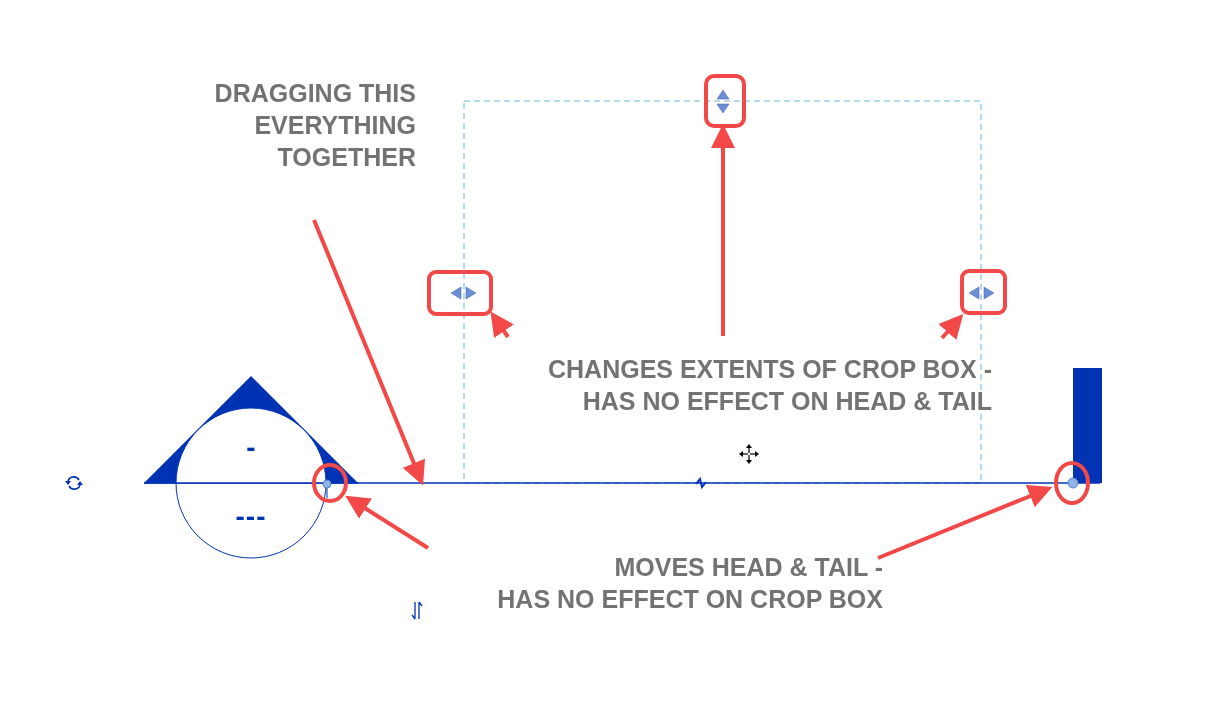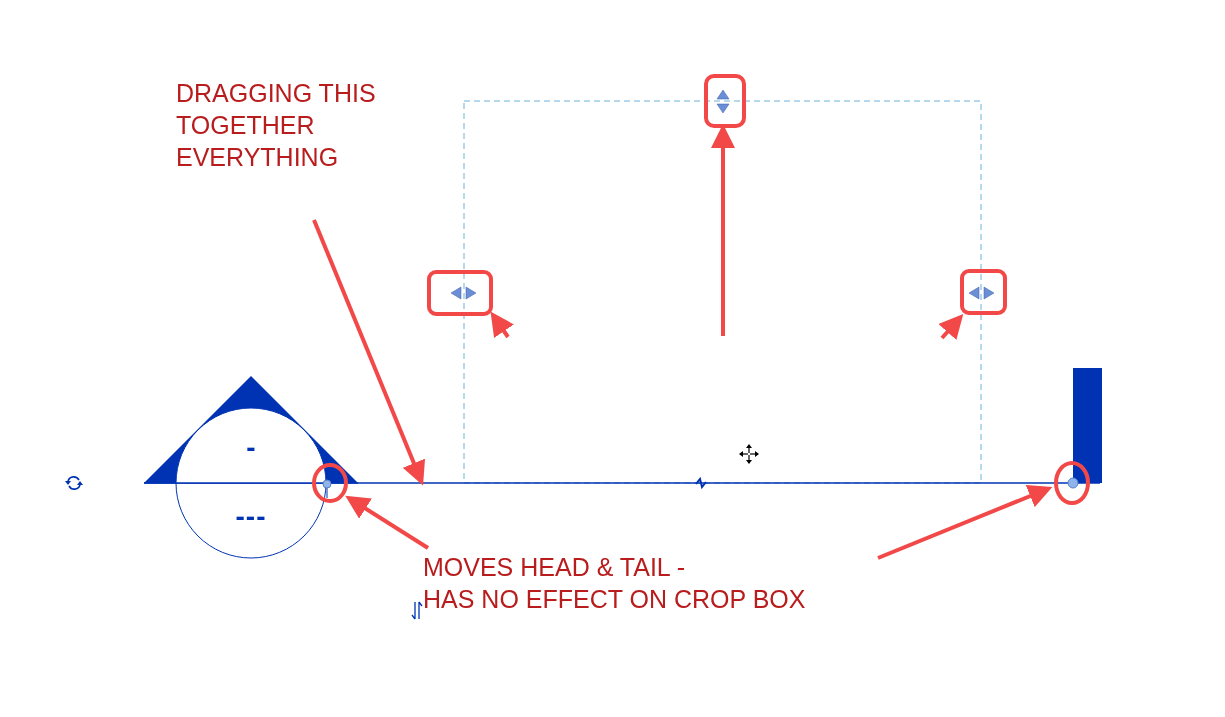--- a/index.html
+++ b/index.html
@@ -1,20 +1,20 @@
 <!DOCTYPE html>
 <html><head>
 <meta charset="utf-8">
 <style>
   html, body { margin:0; padding:0; background:#ffffff; }
   body { width:1225px; height:717px; position:relative; overflow:hidden;
          font-family:"Liberation Sans", sans-serif; }
   svg.canvas { position:absolute; left:0; top:0; }
-  .label { position:absolute; color:#b91c1c; font-weight:normal; font-size:25px;
-           line-height:32px; text-align:left; white-space:nowrap; }
+  .label { position:absolute; color:#737373; font-weight:bold; font-size:25px;
+           line-height:32px; text-align:right; white-space:nowrap; }
   .label span { display:block; }
 </style>
 </head>
 <body>
 
 <svg class="canvas" width="1225" height="717" viewBox="0 0 1225 717" xmlns="http://www.w3.org/2000/svg">
   <defs>
     <marker id="arrowhead" markerWidth="6" markerHeight="6" refX="4" refY="3" orient="auto" markerUnits="strokeWidth">
       <path d="M0,0 L6,3 L0,6 Z" fill="#f24848"></path>
     </marker>
@@ -90,23 +90,25 @@
     <line x1="428" y1="548" x2="352" y2="500" marker-end="url(#arrowhead)"></line>
     <line x1="878" y1="558" x2="1045" y2="490" marker-end="url(#arrowhead)"></line>
   </g>
 </svg>
 
 <div style="position:absolute; left:236px; top:433px; width:30px; text-align:center; color:#0033b4; font-weight:bold; font-size:28px; line-height:30px;">-</div>
 <div style="position:absolute; left:216px; top:502px; width:70px; text-align:center; color:#0033b4; font-weight:bold; font-size:28px; line-height:30px; letter-spacing:1px;">---</div>
 
 <div class="label" style="left:176px; top:77px; width:240px;">
   <span>DRAGGING THIS</span>
+  <span>EVERYTHING</span>
   <span>TOGETHER</span>
-  <span>EVERYTHING</span>
 </div>
 
 <div class="label" style="left:472px; top:353px; width:520px;">
+  <span>CHANGES EXTENTS OF CROP BOX -</span>
+  <span>HAS NO EFFECT ON HEAD &amp; TAIL</span>
 </div>
 
 <div class="label" style="left:423px; top:551px; width:460px;">
   <span>MOVES HEAD &amp; TAIL -</span>
   <span>HAS NO EFFECT ON CROP BOX</span>
 </div>
 
 </body></html>

